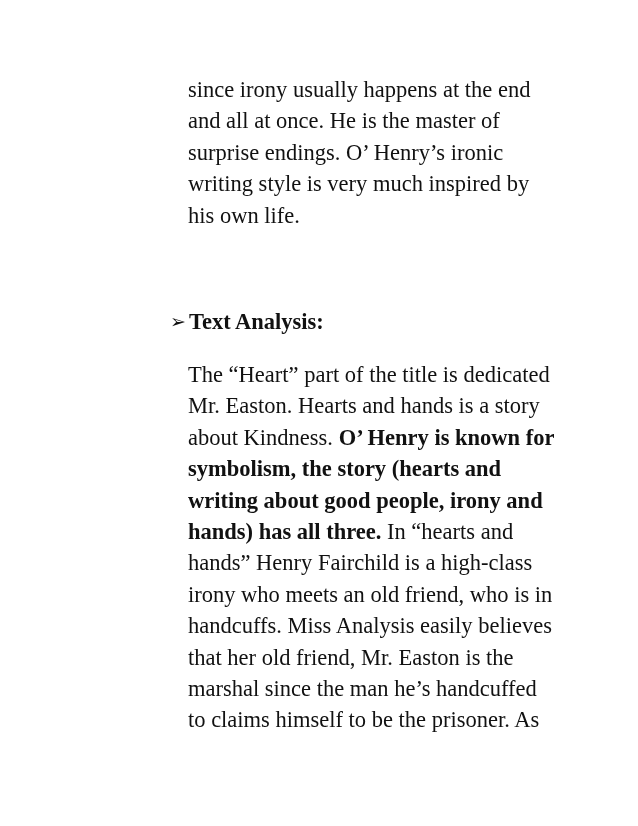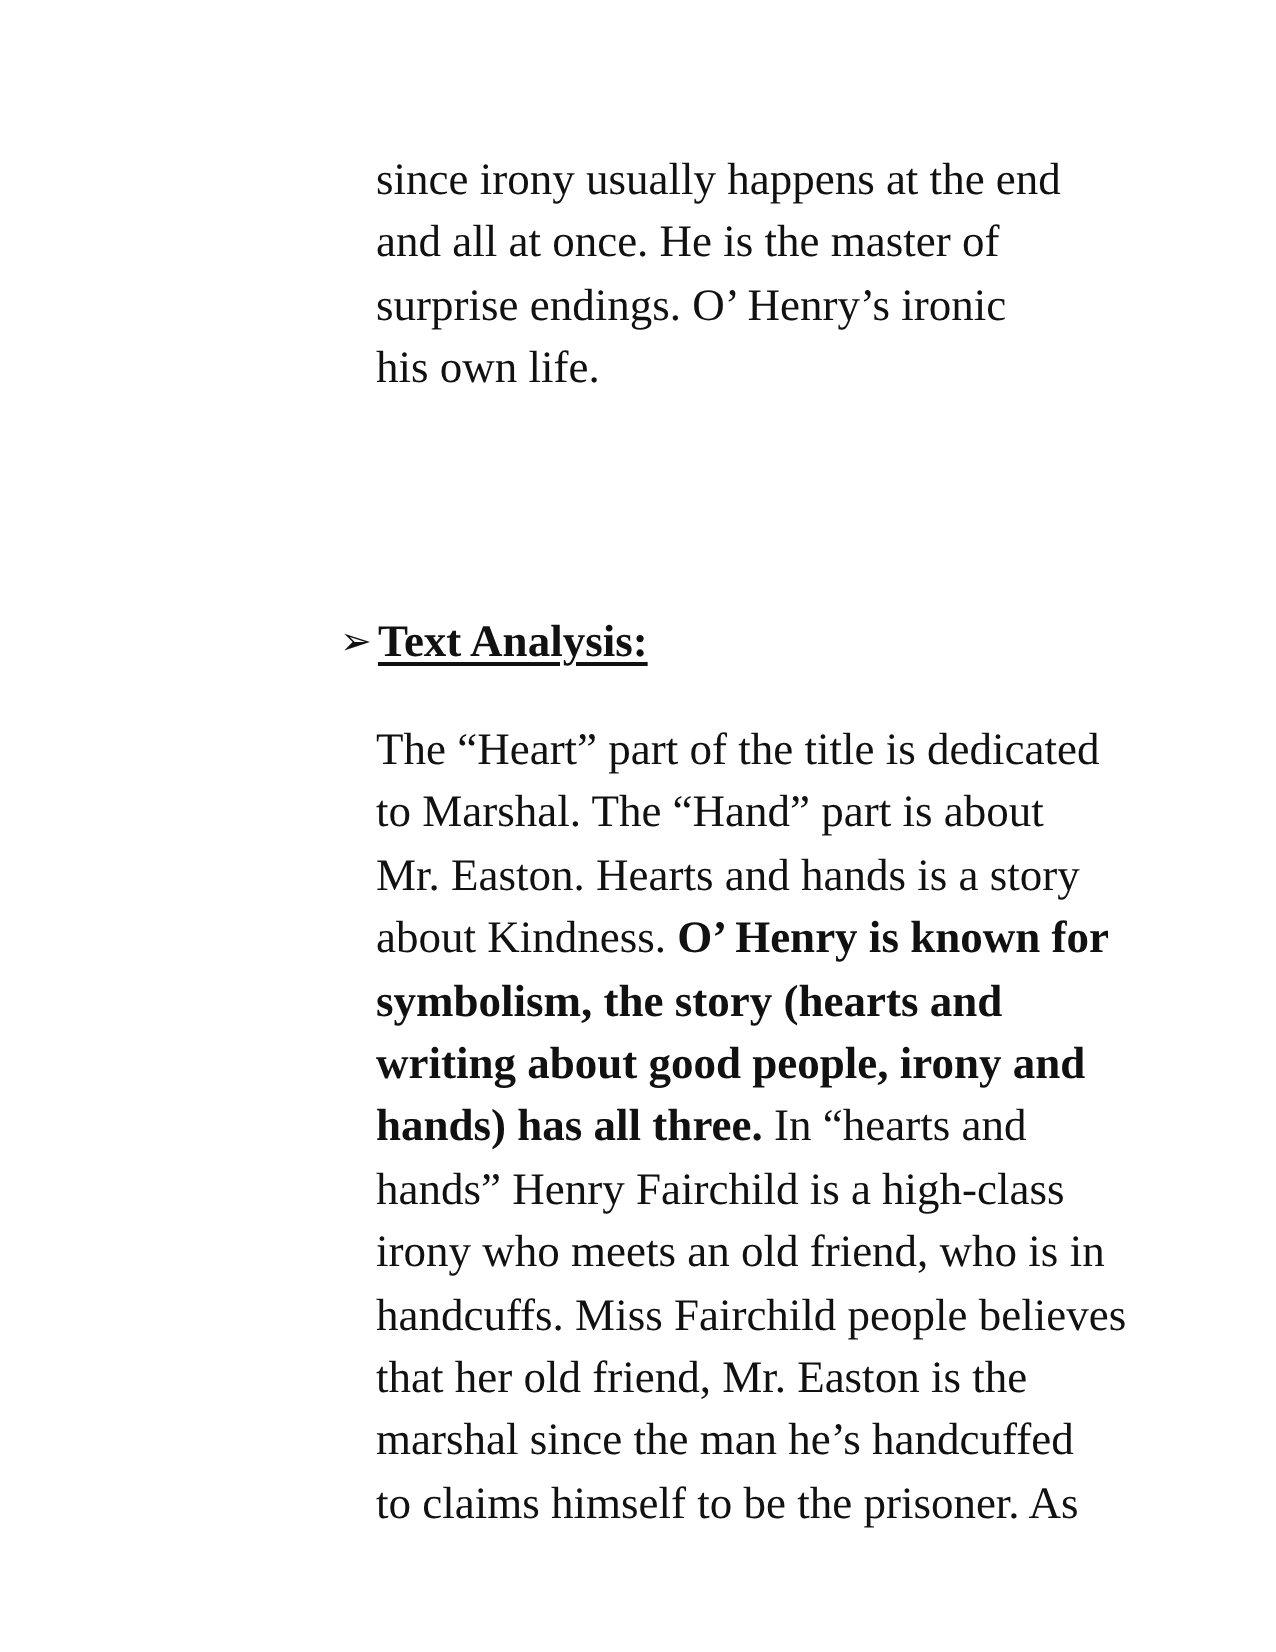--- a/index.html
+++ b/index.html
@@ -48,47 +48,44 @@
     }
     .heading .bullet {
       display: inline-block;
       width: 19px;
       font-weight: normal;
       font-family: "DejaVu Sans", sans-serif;
       font-size: 19px;
       vertical-align: 1px;
     }
     .heading .htext {
-      text-decoration: underline;
       text-decoration-thickness: 2px;
       text-underline-offset: 3px;
     }
   </style>
 </head>
 <body>
 
 <div class="page">
 
   <div class="para" id="para1">
     <span class="line">since irony usually happens at the end</span>
     <span class="line">and all at once. He is the master of</span>
     <span class="line">surprise endings. O’ Henry’s ironic</span>
+    <span class="line">writing style is very much inspired by</span>
     <span class="line">his own life.</span>
   </div>
 
   <div class="heading">
     <span class="bullet">➢</span><span class="htext">Text Analysis:</span>
   </div>
 
   <div class="para" id="para2">
     <span class="line">
       <span>The “Heart”  part of the title is dedicated</span>
-    </span>
-    <span class="line">
-      <span>to Marshal.  The “Hand”  part is about</span>
     </span>
     <span class="line">
       <span>Mr. Easton. Hearts and hands  is a story</span>
     </span>
     <span class="line">
       <span>about  Kindness. </span><span class="b">O’ Henry is known  for</span>
     </span>
     <span class="line">
       <span class="b">symbolism, the story (hearts and</span>
     </span>
@@ -98,21 +95,21 @@
     <span class="line">
       <span class="b">hands) has all three.</span><span> In “hearts  and</span>
     </span>
     <span class="line">
       <span>hands”  Henry Fairchild  is a high-class</span>
     </span>
     <span class="line">
       <span>irony who meets an old friend, who is in</span>
     </span>
     <span class="line">
-      <span>handcuffs.  Miss Fairchild  people believes</span>
+      <span>handcuffs.  Miss Analysis  easily believes</span>
     </span>
     <span class="line">
       <span>that her old friend, Mr. Easton is the</span>
     </span>
     <span class="line">
       <span>marshal  since the man he’s handcuffed</span>
     </span>
     <span class="line">
       <span>to claims  himself to be the prisoner.  As</span>
     </span>

